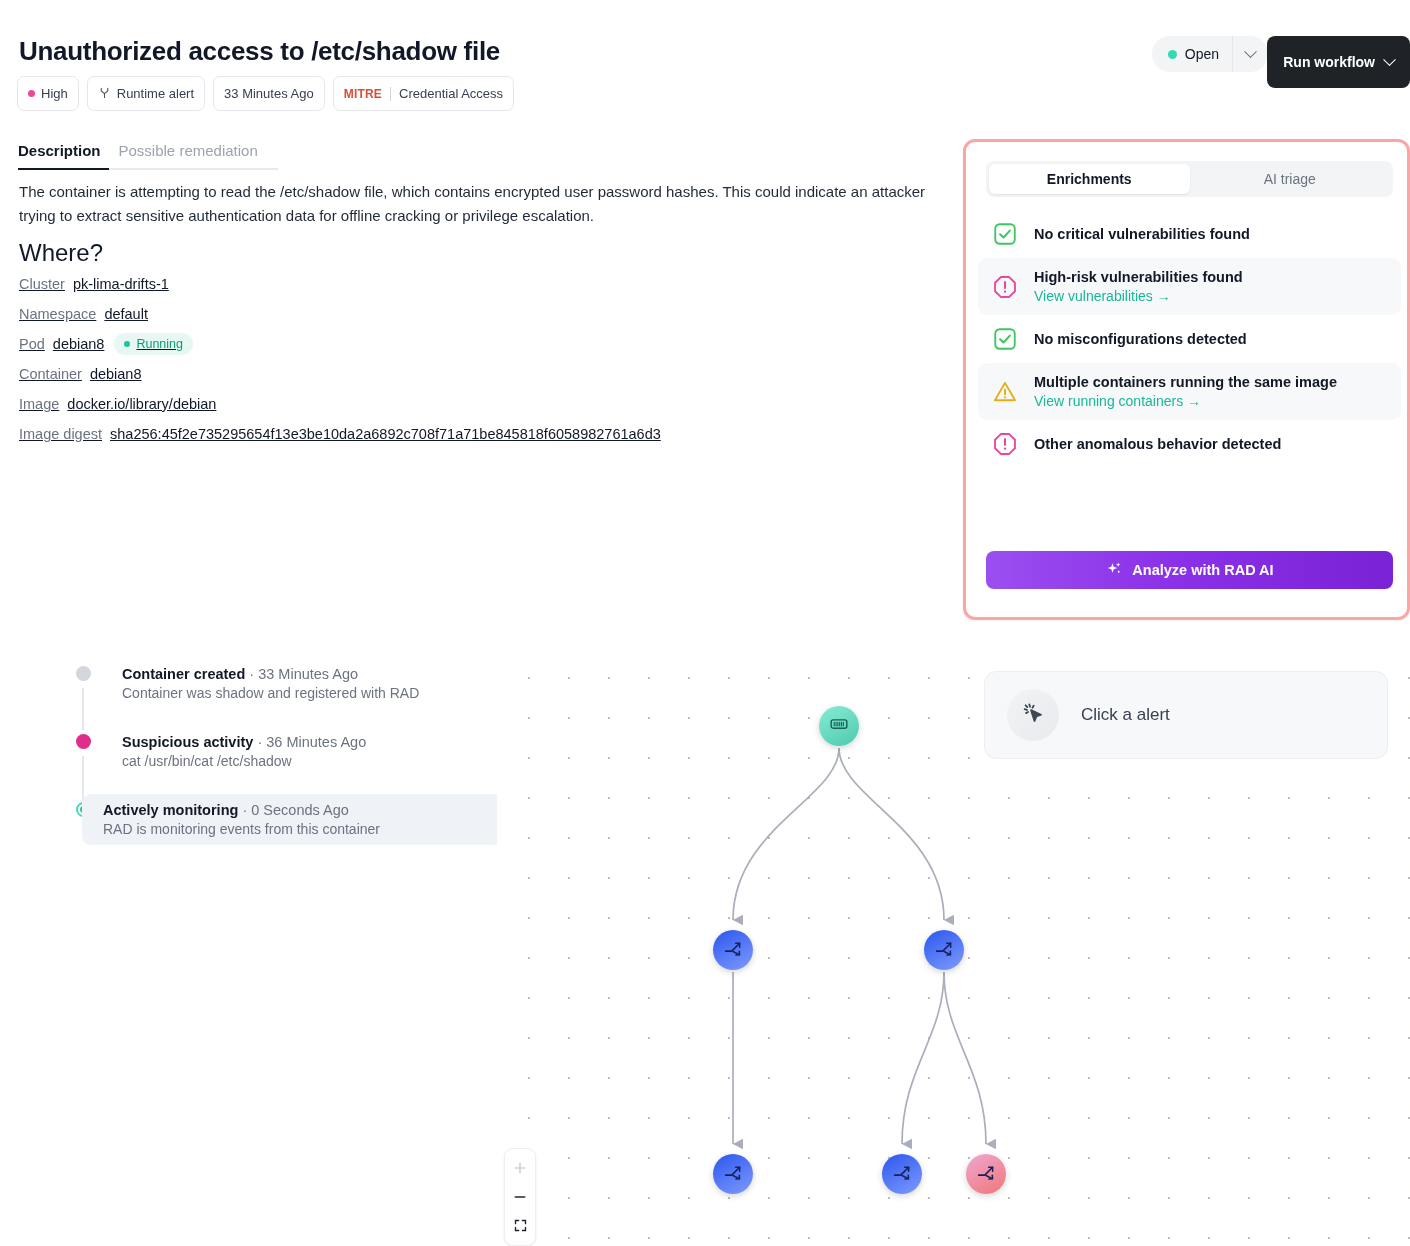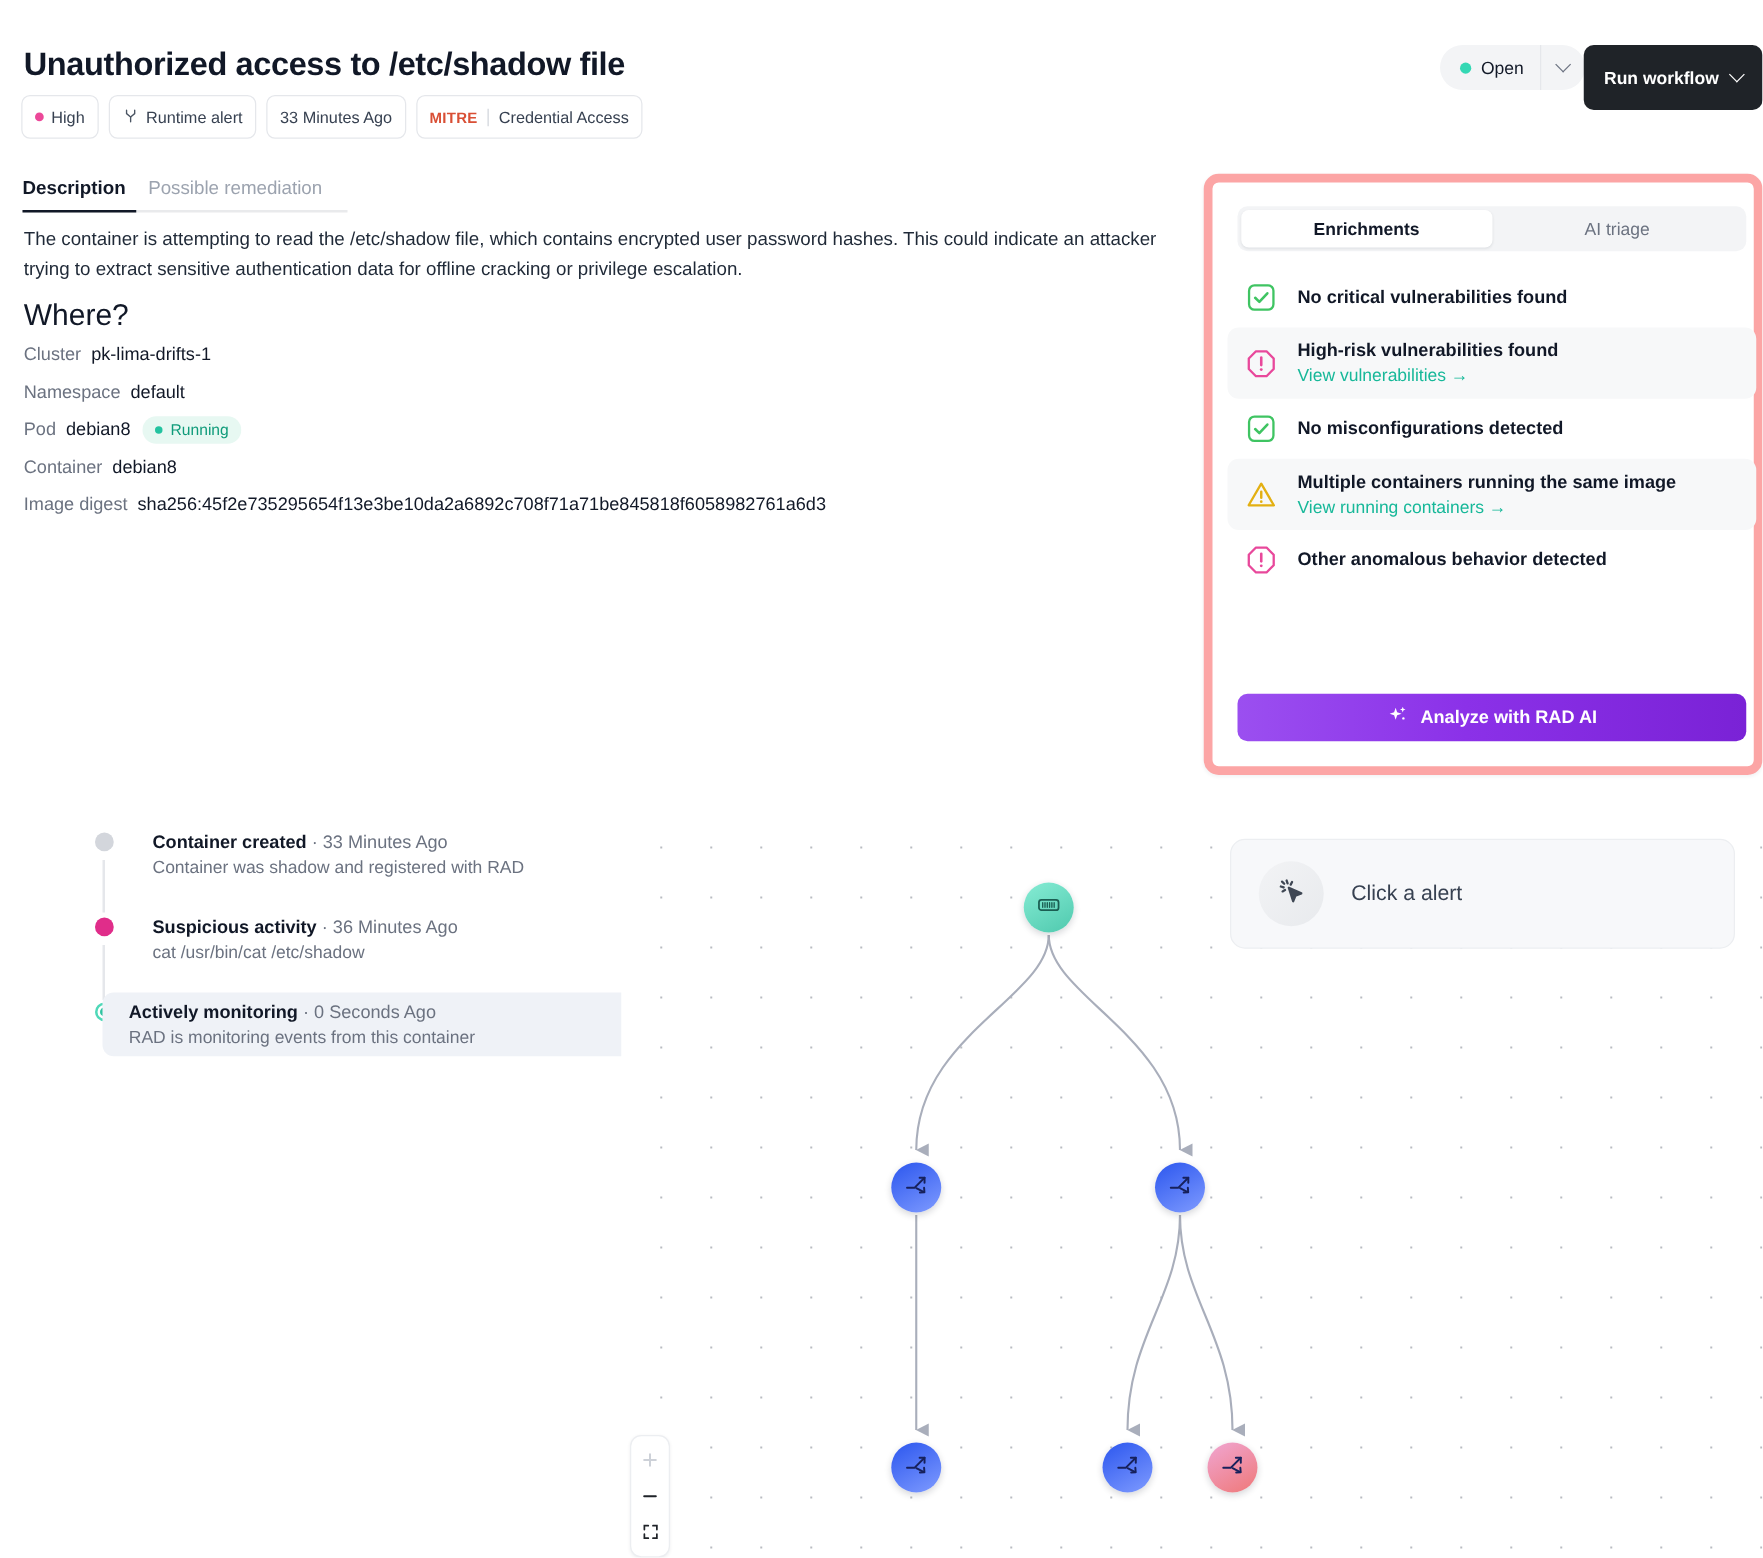--- a/index.html
+++ b/index.html
@@ -52,34 +52,34 @@
   .tab.active { color: #111827; font-weight: 600; }
   .tab-underline-wrap { position: absolute; left: 18px; top: 168px; width: 260px; height: 2px; background: #e9eaec; }
   .tab-underline { position: absolute; left: 0; top: 0; width: 91px; height: 2px; background: #111827; }
 
   .desc {
     position: absolute; left: 19px; top: 180px; width: 920px;
     font-size: 15px; line-height: 24px; color: #1f2937;
   }
   .where-h { position: absolute; left: 19px; top: 239px; font-size: 24px; font-weight: 400; }
   .facts { position: absolute; left: 19px; top: 269px; width: 800px; }
-  .fact { display: flex; align-items: center; gap: 8px; height: 30px; font-size: 14.5px; }
+  .fact { display: flex; align-items: center; gap: 8px; height: 30px; font-size: 14.5px; text-decoration: underline; }
   .fact .k { color: #6b7280; }
   .fact .v { color: #111827; }
   .running-chip {
     display: inline-flex; align-items: center; gap: 6px;
     height: 22px; padding: 0 10px; margin-left: 2px;
     border-radius: 11px; background: #e7f8f2; color: #0f9b7a; font-size: 12.5px;
   }
   .dot-run { width: 6px; height: 6px; border-radius: 50%; background: #23c3a0; }
 
   
   .enrich-card {
     position: absolute; left: 963px; top: 139px; width: 447px; height: 481px;
-    background: #fff; border: 7px solid #fca5a5; border-radius: 12px;
+    background: #fff; border: 3px solid #fca5a5; border-radius: 12px;
     box-shadow: 0 1px 3px rgba(16,24,40,.05);
   }
   .seg {
     position: absolute; left: 20px; top: 19px; width: 407px; height: 36px;
     background: #f3f4f6; border-radius: 8px; display: flex; padding: 3px;
   }
   .seg-btn { flex: 1; display: flex; align-items: center; justify-content: center; font-size: 14px; color: #6b7280; border-radius: 6px; }
   .seg-btn.active { background: #fff; color: #111827; font-weight: 600; box-shadow: 0 1px 2px rgba(16,24,40,.08); }
 
   .enr-list { position: absolute; left: 12px; top: 68px; width: 423px; }
@@ -219,20 +219,24 @@
       <span class="running-chip">
         <span class="dot-run"></span>
         <span>Running</span>
       </span>
     </div>
     <div class="fact">
       <span class="k">Container</span>
       <span class="v">debian8</span>
     </div>
     <div class="fact">
+      <span class="k">Image</span>
+      <span class="v">docker.io/library/debian</span>
+    </div>
+    <div class="fact">
       <span class="k">Image digest</span>
       <span class="v">sha256:45f2e735295654f13e3be10da2a6892c708f71a71be845818f6058982761a6d3</span>
     </div>
   </div>
 
   <div class="enrich-card">
     <div class="seg">
       <div class="seg-btn active">Enrichments</div>
       <div class="seg-btn">AI triage</div>
     </div>

